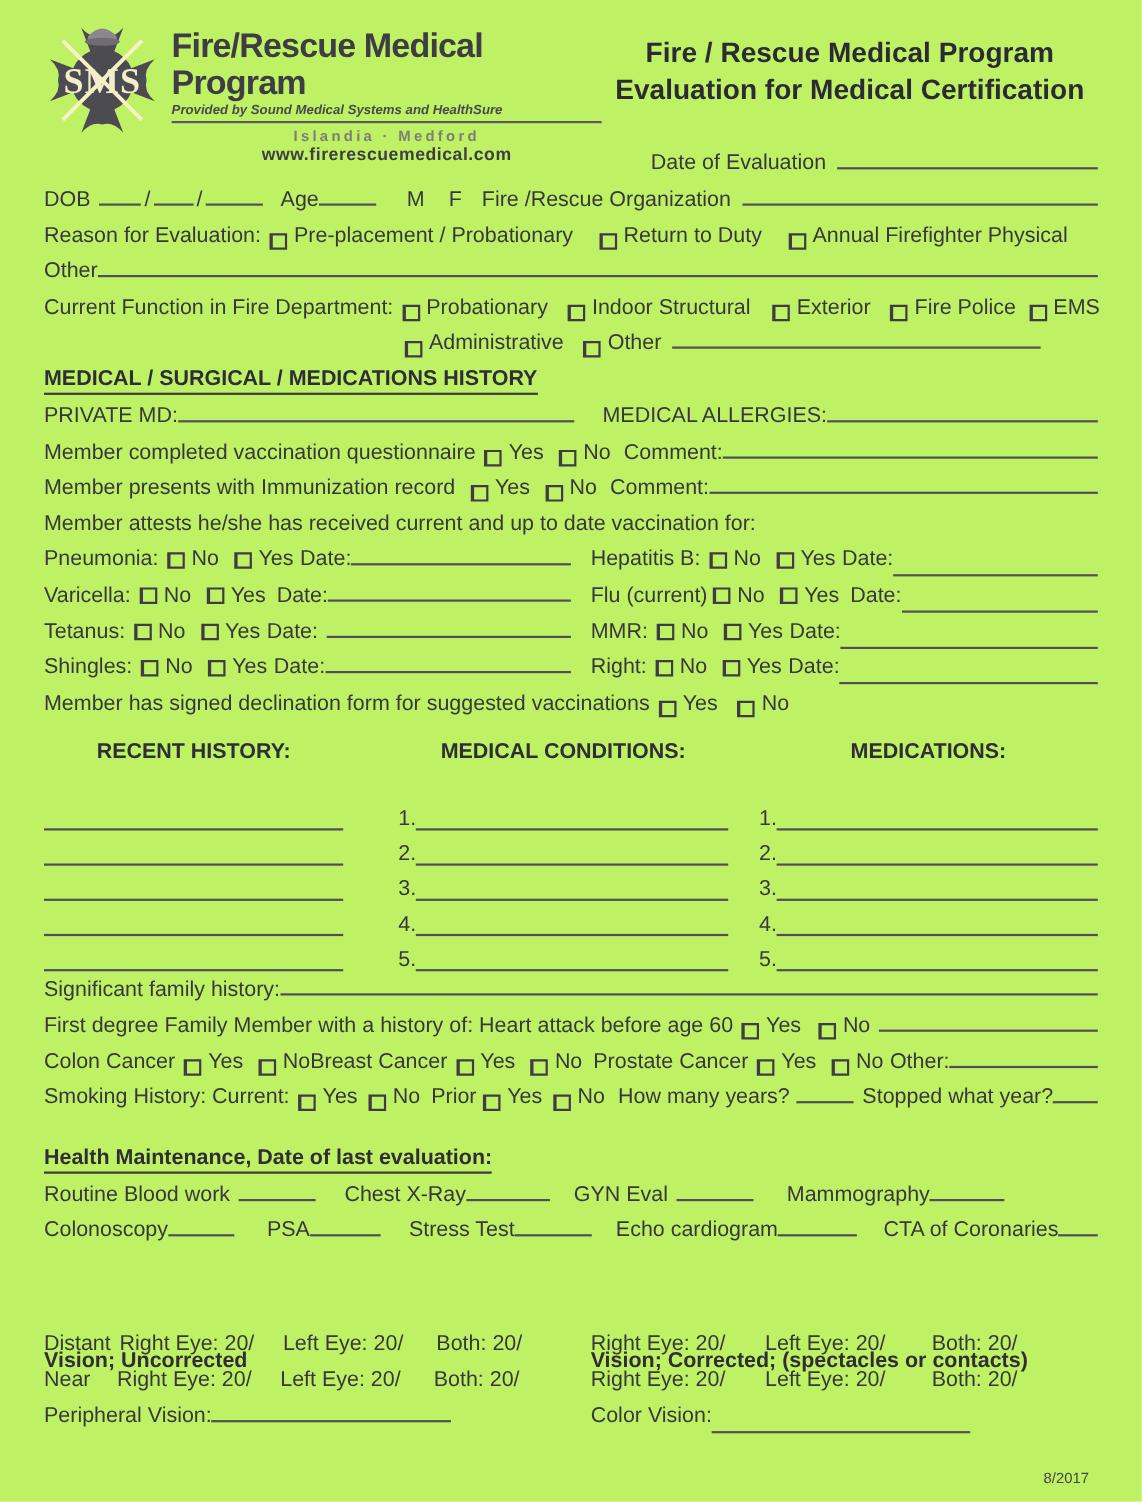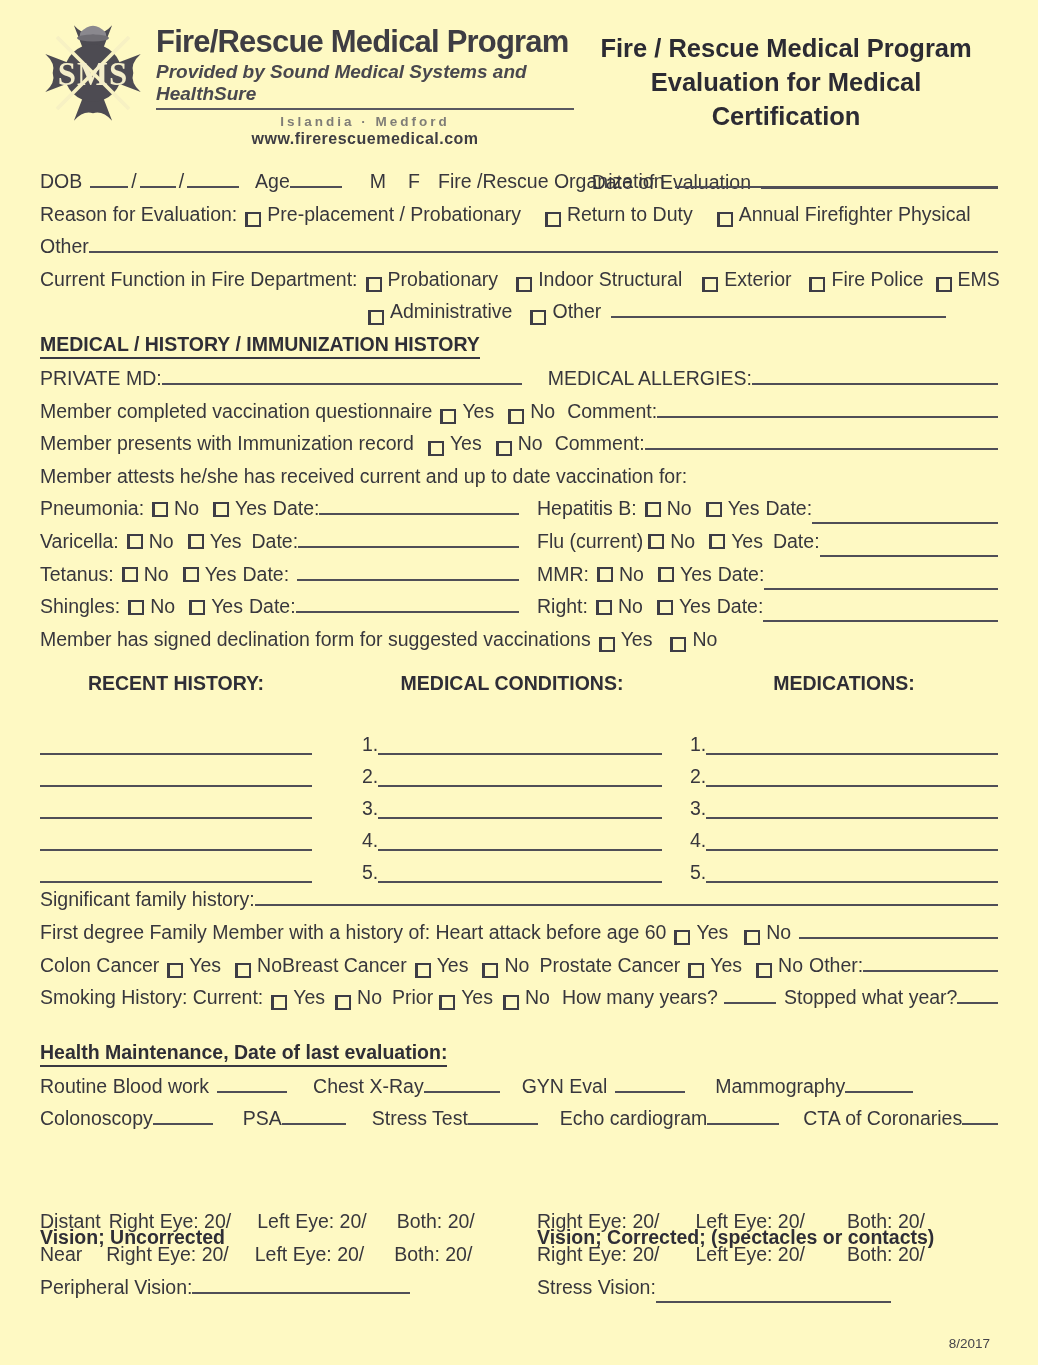--- a/index.html
+++ b/index.html
@@ -1,38 +1,38 @@
 <!DOCTYPE html>
 <html><head>
 <meta charset="utf-8">
 <style>
   html,body{margin:0;padding:0;}
   .page{
     width:1038px;height:1365px;box-sizing:border-box;
-    background:#fef9c3;
+    background:#bef264;
     font-family:"Liberation Sans",sans-serif;
     font-size:19.5px;color:#38373d;
     padding:0 40px;overflow:hidden;position:relative;
     display:flex;flex-direction:column;
   }
   
   .ln{display:flex;align-items:baseline;height:32.6px;white-space:nowrap;flex:none;}
   .bl{display:inline-block;border-bottom:2px solid #504f57;height:15px;margin-bottom:-4px;}
   .grow{flex:1 1 auto;}
   .b{font-weight:bold;}
   .sec{font-weight:bold;display:inline-block;border-bottom:2.2px solid #3a3941;padding-bottom:1px;color:#2f2e36;}
   .cb{display:inline-block;width:11px;height:11px;border:2px solid #3e3d45;border-left-width:3.5px;align-self:center;margin:1px 6px 0 14px;flex:none;background:transparent;}
   .cb.first{margin-left:8px;}
   
   .header{display:flex;padding-top:20px;height:170px;box-sizing:border-box;flex:none;}
   .logo{display:flex;gap:10px;}
   .badge{width:106px;height:106px;flex:none;margin-top:0px;}
   .logo-text{padding-top:6px;}
   .logo-title{font-size:31px;font-weight:bold;letter-spacing:-0.8px;color:#3e3d43;line-height:1.05;}
-  .logo-tagline{font-style:italic;font-weight:bold;font-size:19px;color:#49484e;border-bottom:2px solid #5a5960;padding-bottom:3px;margin-top:2px;}
+  .logo-tagline{font-style:italic;font-weight:bold;font-size:12px;color:#49484e;border-bottom:2px solid #5a5960;padding-bottom:3px;margin-top:2px;}
   .logo-locations{font-size:13.5px;font-weight:bold;color:#7f7d77;text-align:center;letter-spacing:3px;margin-top:4px;}
   .logo-site{font-size:16px;font-weight:bold;color:#3e3d43;text-align:center;letter-spacing:.5px;margin-top:1px;}
   .header-right{margin-left:auto;width:470px;display:flex;flex-direction:column;}
   .form-title{font-size:25.5px;font-weight:bold;text-align:center;line-height:1.33;color:#2c2b33;margin-top:12px;}
   .date-line{display:flex;align-items:baseline;margin-top:37px;justify-content:flex-end;white-space:nowrap;}
   
   .half-l{width:497px;display:flex;align-items:baseline;flex:none;}
   .half-r{flex:1;display:flex;align-items:flex-end;}
   
   .cols{display:flex;margin-top:12px;flex:none;}
@@ -132,21 +132,21 @@
 
   <div class="ln">
     <span class="cb" style="margin-left:328px;"></span>
     <span>Administrative</span>
     <span class="cb" style="margin-left:18px;"></span>
     <span>Other</span>
     <span class="bl" style="width:335px;margin-left:10px;"></span>
   </div>
 
   <div class="ln" style="height:34px;">
-    <span class="sec">MEDICAL / HISTORY / IMMUNIZATION HISTORY</span>
+    <span class="sec">MEDICAL / SURGICAL / MEDICATIONS HISTORY</span>
   </div>
 
   <div class="ln">
     <span>PRIVATE MD:</span>
     <span class="bl" style="width:360px;"></span>
     <span style="margin-left:26px;">MEDICAL ALLERGIES:</span>
     <span class="bl grow"></span>
   </div>
 
   <div class="ln">
@@ -453,21 +453,21 @@
       <span style="margin-left:42px;">Both: 20/</span>
     </div>
   </div>
 
   <div class="ln">
     <div class="half-l">
       <span>Peripheral Vision:</span>
       <span class="bl" style="width:218px;"></span>
     </div>
     <div class="half-r">
-      <span>Stress Vision:</span>
+      <span>Color Vision:</span>
       <span class="bl" style="width:235px;"></span>
     </div>
   </div>
 
   <div class="footer">
     <span>8/2017</span>
   </div>
 
 </div>
 

